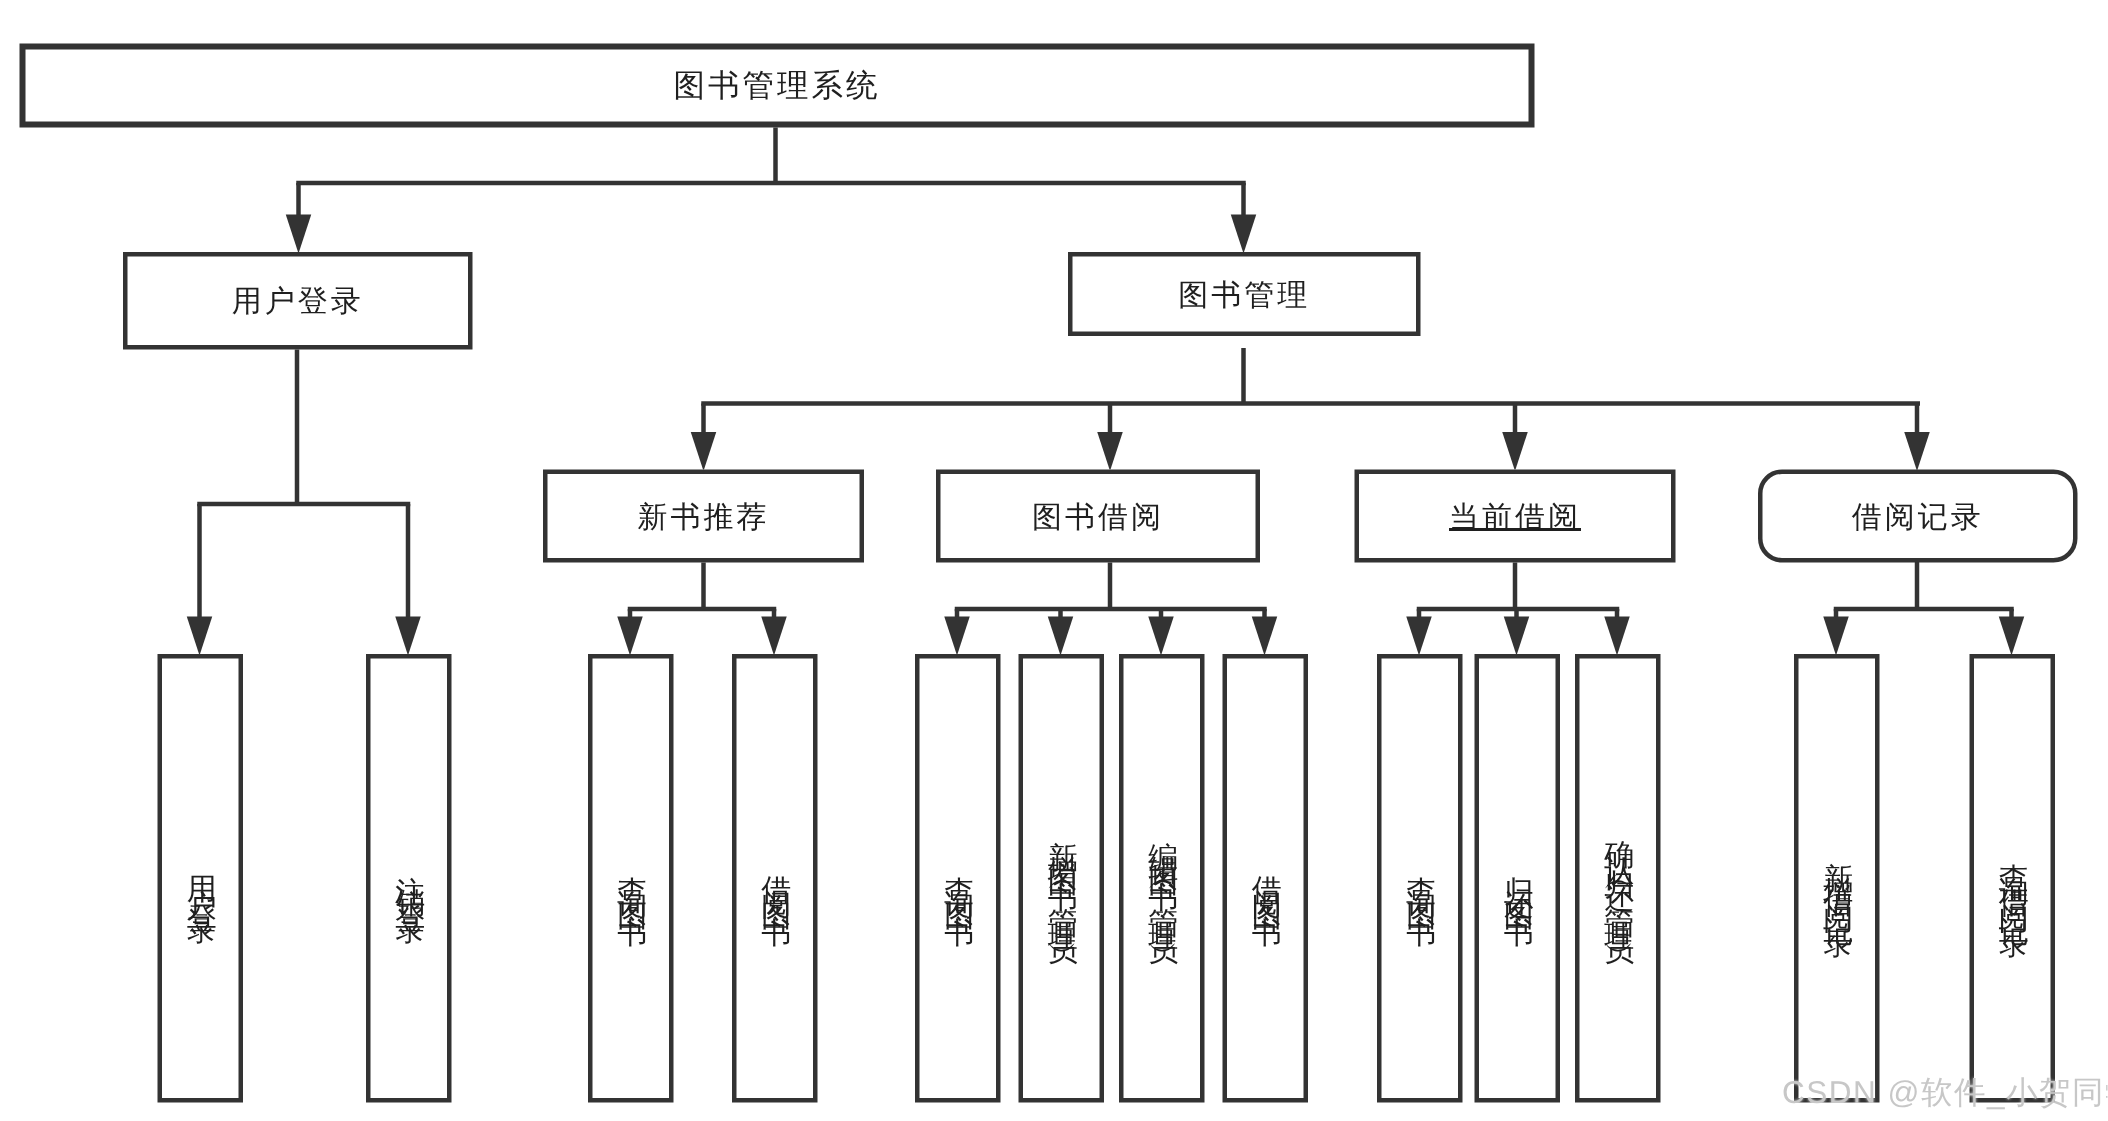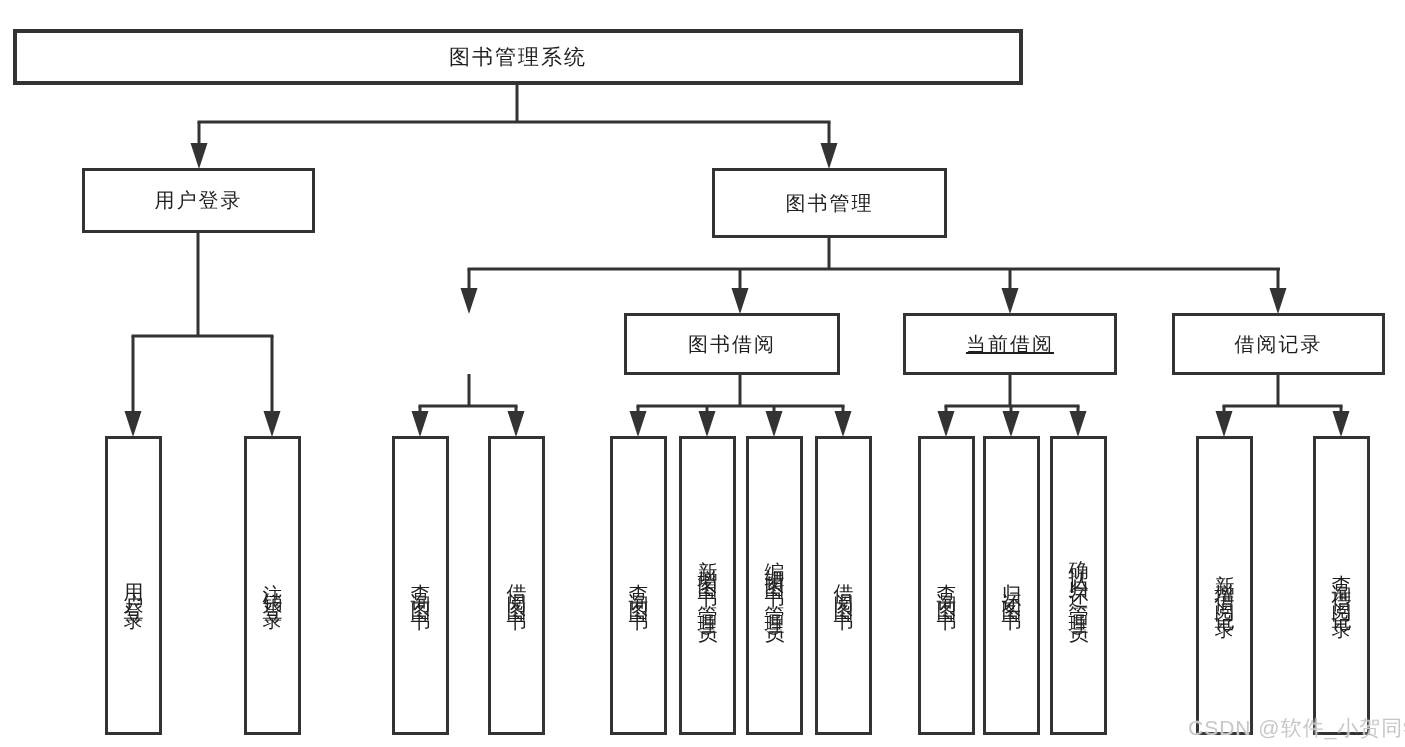--- a/index.html
+++ b/index.html
@@ -116,31 +116,34 @@
     </g>
   </svg>
 
   <div class="node root" style="left:13px; top:13px; width:1010px; height:56px;margin-top:16px;">
     <span>图书管理系统</span>
   </div>
 
   <div class="node" style="left:82px; top:168px; width:233px; height:65px;">
     <span>用户登录</span>
   </div>
-  <div class="node" style="left:712px; top:168px; width:235px; height:70px;align-items:center;">
+  <div class="node" style="left:712px; top:168px; width:235px; height:56px;align-items:center;">
     <span>图书管理</span>
   </div>
 
+  <div class="node" style="left:362px; top:313px; width:214px; height:62px;">
+    <span>新书推荐</span>
+  </div>
   <div class="node" style="left:624px; top:313px; width:216px; height:62px;">
     <span>图书借阅</span>
   </div>
   <div class="node" style="left:903px; top:313px; width:214px; height:62px;text-decoration:underline;">
     <span>当前借阅</span>
   </div>
-  <div class="node" style="left:1172px; top:313px; width:213px; height:62px;">
+  <div class="node" style="left:1172px; top:313px; width:213px; height:62px;border-radius:16px;">
     <span>借阅记录</span>
   </div>
 
   <div class="node leaf" style="left:105px; top:436px; width:57px; height:299px;">
     <span class="vtext">用户登录</span>
   </div>
   <div class="node leaf" style="left:244px; top:436px; width:57px; height:299px;">
     <span class="vtext">注销登录</span>
   </div>
 

